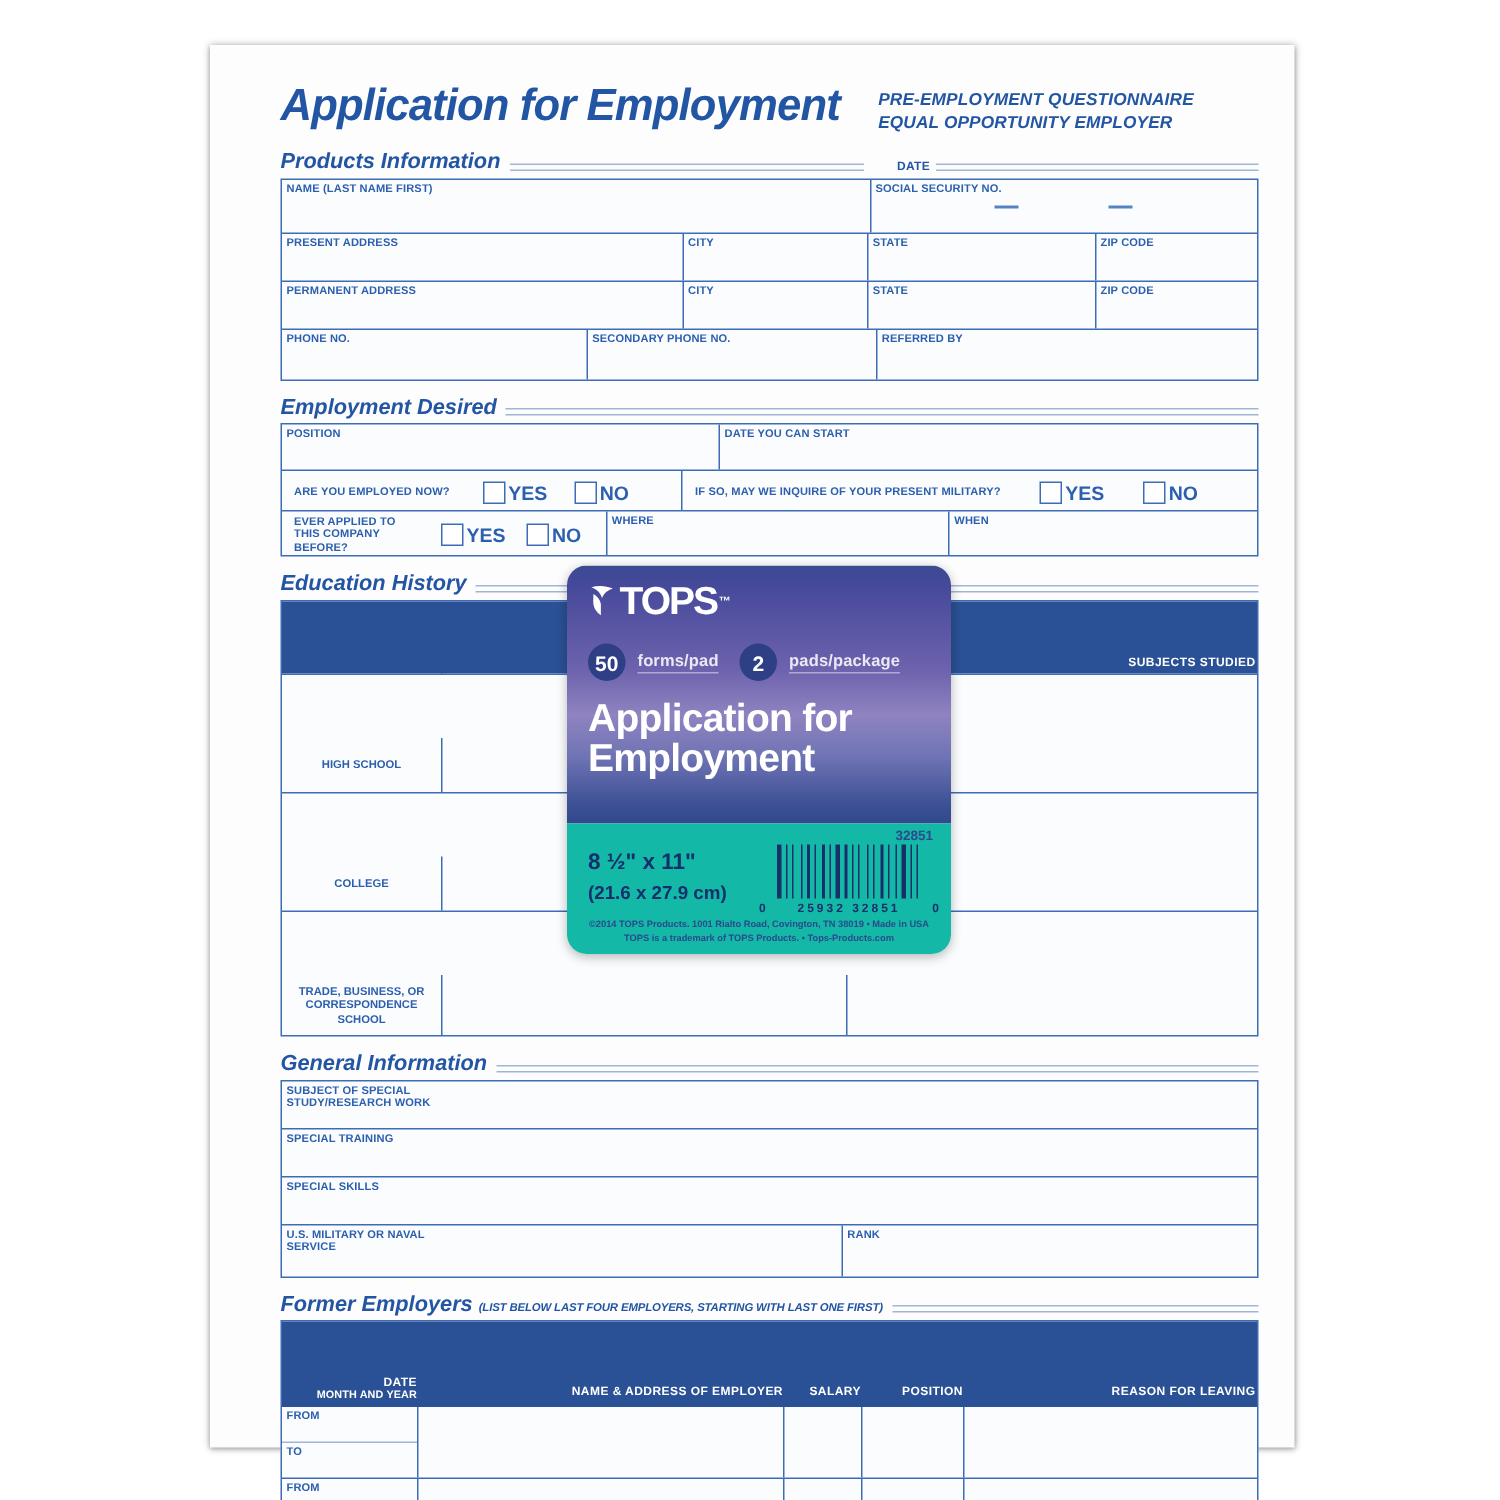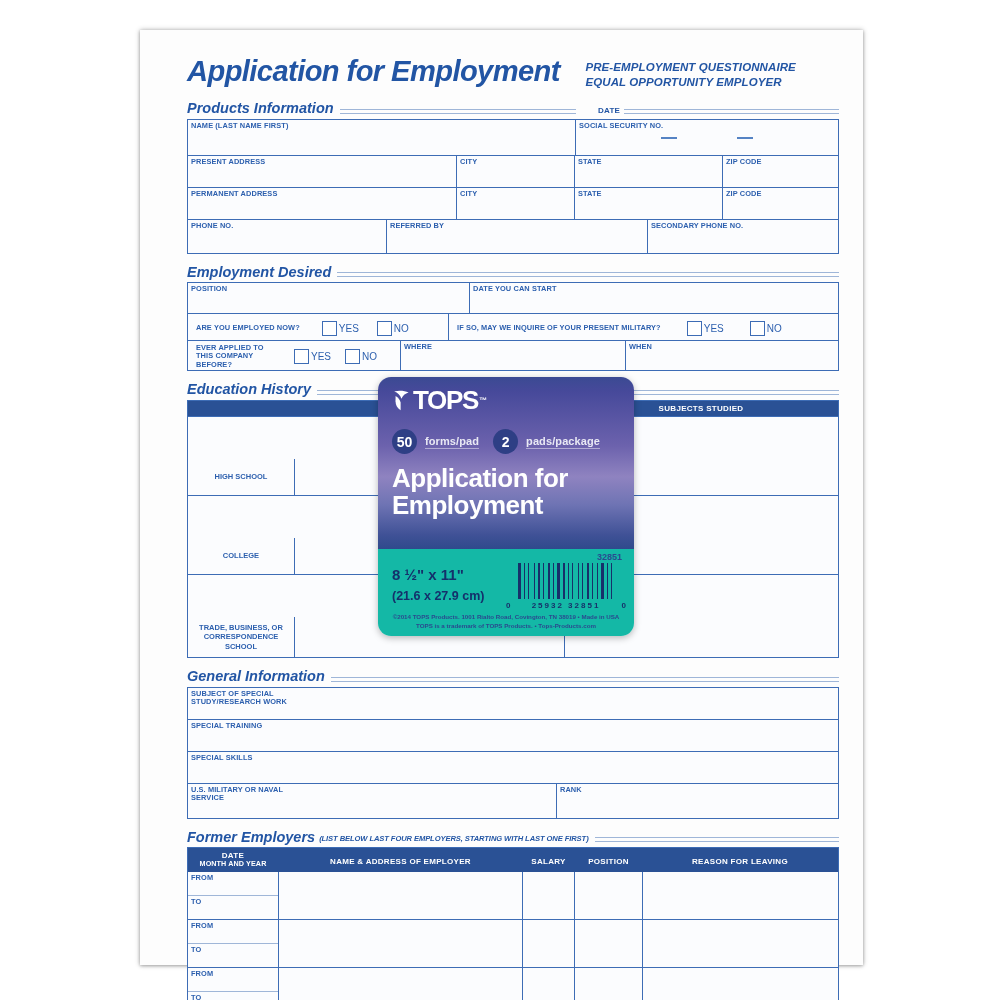--- a/index.html
+++ b/index.html
@@ -57,45 +57,45 @@
   .sec-date{font-size:8px;font-weight:bold;color:#2255a4;margin-left:22px;
     margin-right:4px;padding-bottom:2px;white-space:nowrap;letter-spacing:.2px;}
   .sec-rule2{width:215px;height:3px;margin-bottom:3px;
     border-top:1px solid #9fb6d8;border-bottom:1px solid #9fb6d8;}
 
   
   .grid{border:1.5px solid #3d6cb5;background:#fbfcfe;}
   .row{display:flex;}
   .row + .row{border-top:1.5px solid #3d6cb5;}
   .cell{position:relative;box-sizing:border-box;padding:2px 0 0 3px;}
-  .cell + .cell{border-left:1.5px solid #3d6cb5;}
+  .cell + .cell{border-left:1.5px solid #3d6cb5;margin-left:10px;}
   .lbl{
     font-size:7.4px;font-weight:bold;color:#2c5fae;letter-spacing:.1px;
     line-height:1.2;white-space:nowrap;
   }
   .lbl.wrap{white-space:normal;}
 
   
   .cb{
     display:inline-block;width:13px;height:13px;
     border:1.5px solid #3d6cb5;background:#ffffff;vertical-align:middle;
   }
-  .cbtxt{font-size:10px;font-weight:normal;color:#2c5fae;margin-left:2px;vertical-align:middle;}
+  .cbtxt{font-size:13px;font-weight:bold;color:#2c5fae;margin-left:2px;vertical-align:middle;}
   .inline{display:flex;align-items:center;height:100%;}
 
   
   .ssn{position:absolute;left:0;right:0;top:17px;display:flex;
        justify-content:center;gap:60px;}
   .dash{width:16px;height:2px;background:#5583c4;}
 
   
   .thead{display:flex;background:#2a5195;}
   .th{
     box-sizing:border-box;color:#ffffff;font-size:8px;font-weight:bold;
-    text-align:center;padding:3px 0 3px;letter-spacing:.3px;line-height:1.15;
+    text-align:right;padding:3px 0 3px;letter-spacing:.3px;line-height:1.15;margin-top:33px;
   }
   .th + .th{border-left:1.5px solid #2a5195;}
   .th-sub{font-size:7.2px;letter-spacing:.1px;}
 
   
   .edurow{display:flex;}
   .edurow + .edurow{border-top:1.5px solid #3d6cb5;}
   .educell{box-sizing:border-box;display:flex;align-items:center;justify-content:center;
     text-align:center;font-size:7.5px;font-weight:bold;color:#2c5fae;line-height:1.25;margin-top:42px;}
   .educell + .educell{border-left:1.5px solid #3d6cb5;}
@@ -227,25 +227,25 @@
           </div>
           <div class="cell" style="width:113px;height:31px;">
             <div class="lbl">ZIP CODE</div>
           </div>
         </div>
 
         <div class="row">
           <div class="cell" style="width:198px;height:33px;">
             <div class="lbl">PHONE NO.</div>
           </div>
+          <div class="cell" style="width:188px;height:33px;">
+            <div class="lbl">SECONDARY PHONE NO.</div>
+          </div>
           <div class="cell" style="width:261px;height:33px;">
             <div class="lbl">REFERRED BY</div>
-          </div>
-          <div class="cell" style="width:188px;height:33px;">
-            <div class="lbl">SECONDARY PHONE NO.</div>
           </div>
         </div>
       </div>
 
       <div class="sec">
         <div class="sec-t">Employment Desired</div>
         <div class="sec-rule"></div>
       </div>
 
       <div class="grid">

